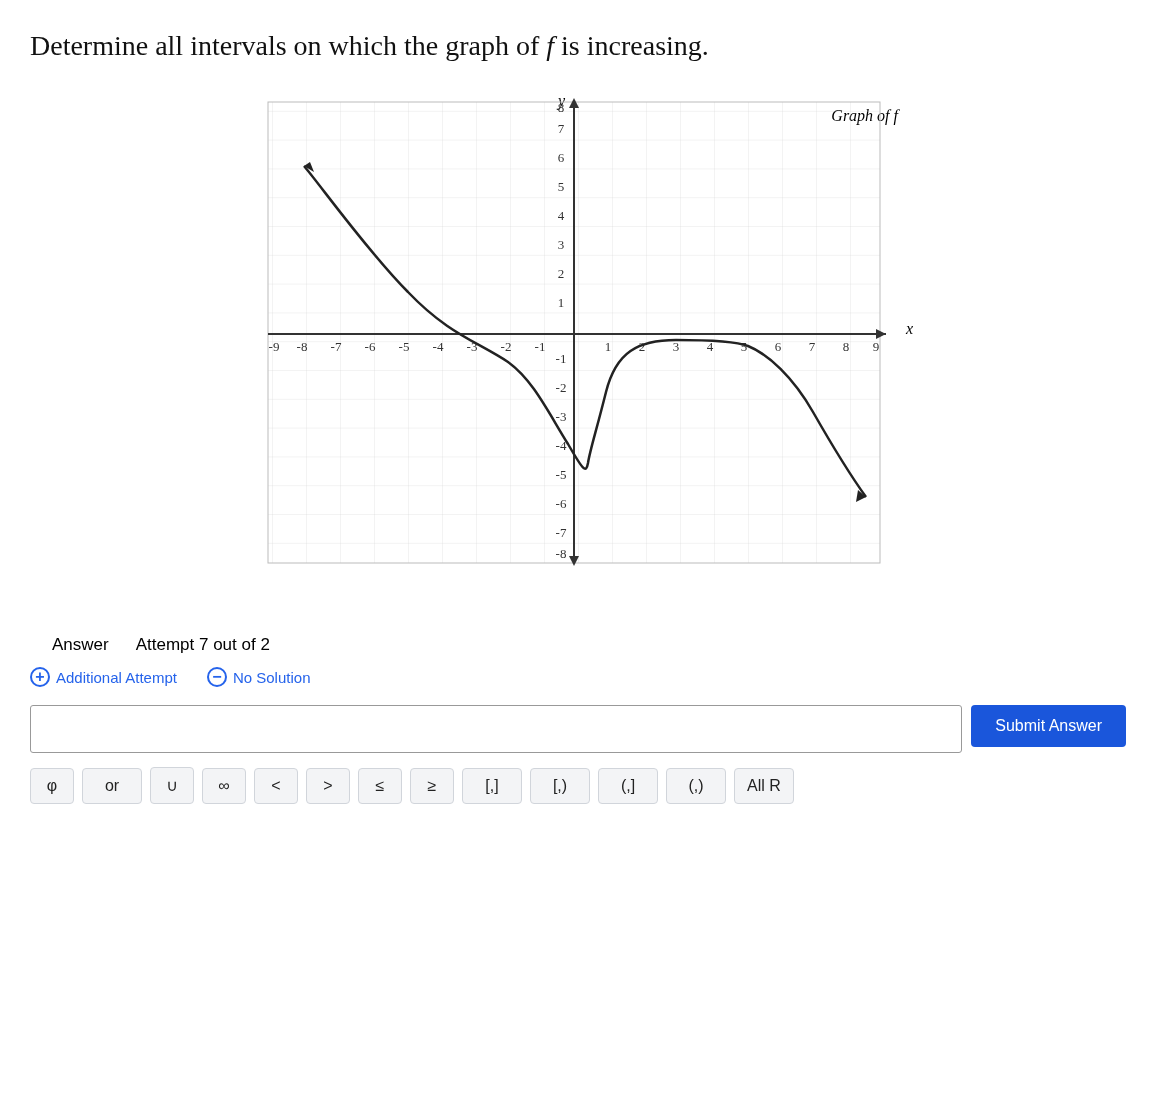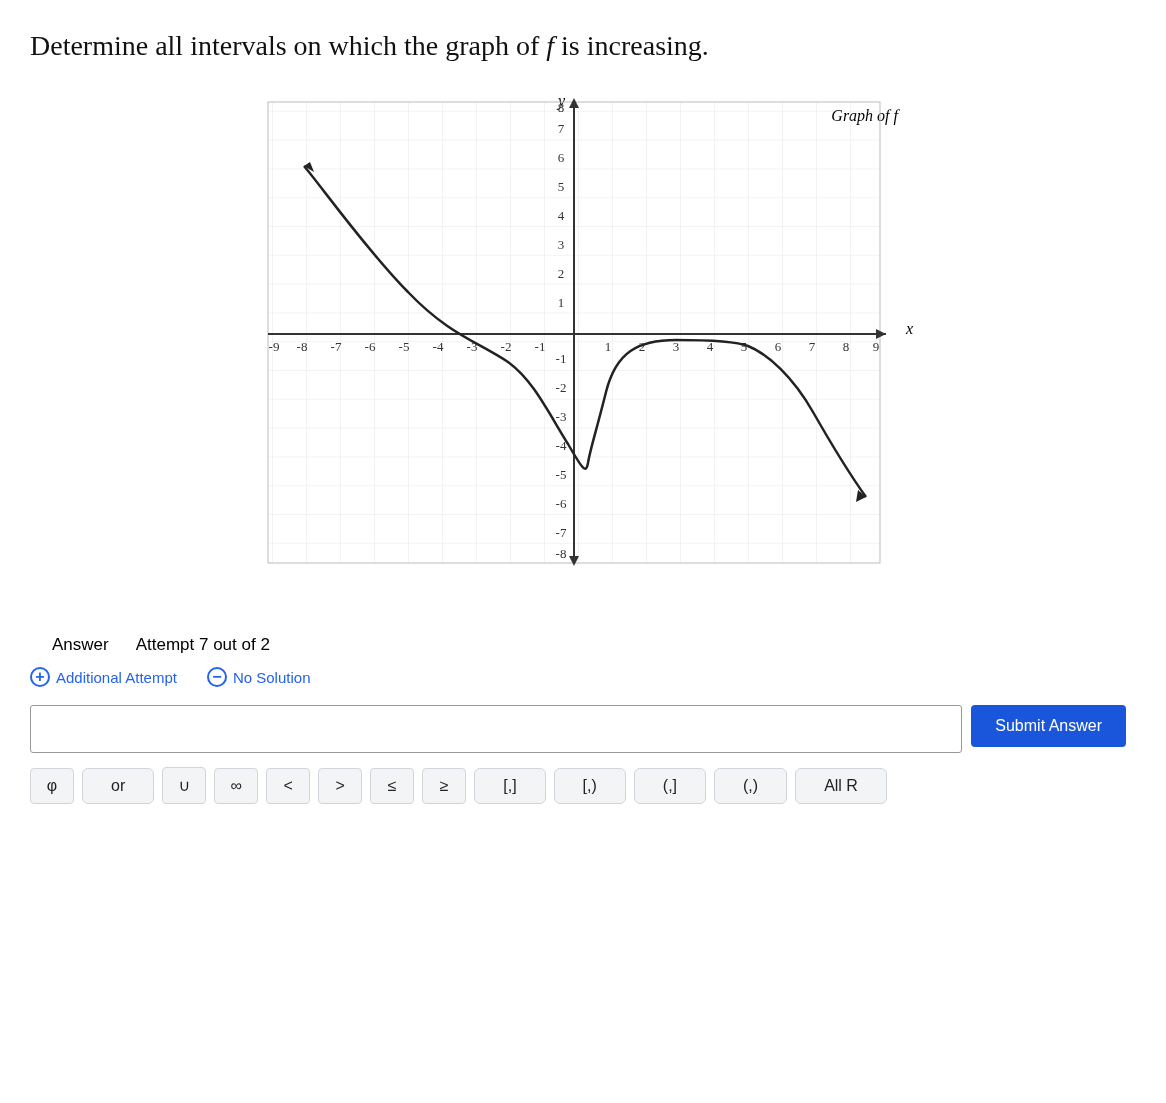--- a/index.html
+++ b/index.html
@@ -146,23 +146,22 @@
       border-radius: 4px;
       padding: 8px 14px;
       font-size: 16px;
       cursor: pointer;
       font-family: Arial, sans-serif;
       color: #222;
       min-width: 44px;
       text-align: center;
     }
     .symbol-btn.wide {
-      padding: 8px 28px;
+      padding: 8px 10px;
       min-width: 60px;
-      border-radius: 6px;
     }
   </style>
 </head>
 <body>
 
 <div class="page-container">
 
   <div class="question-title">
     Determine all intervals on which the graph of <em>f</em> is increasing.
   </div>

